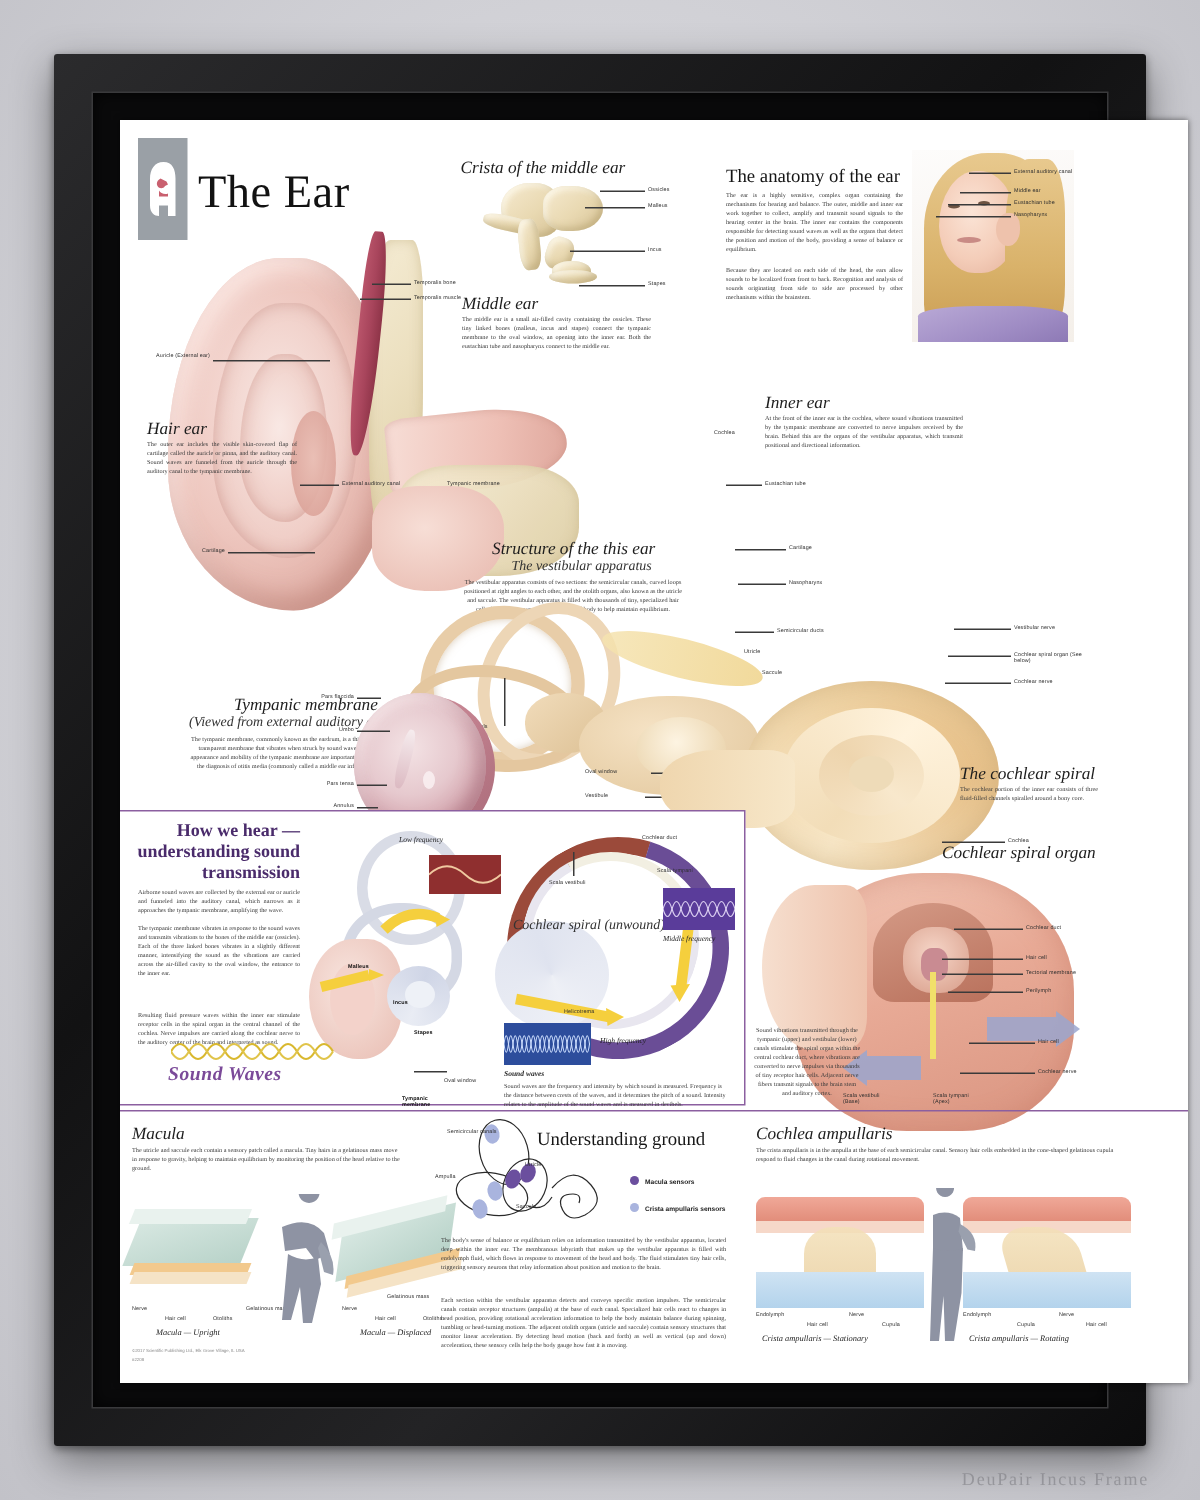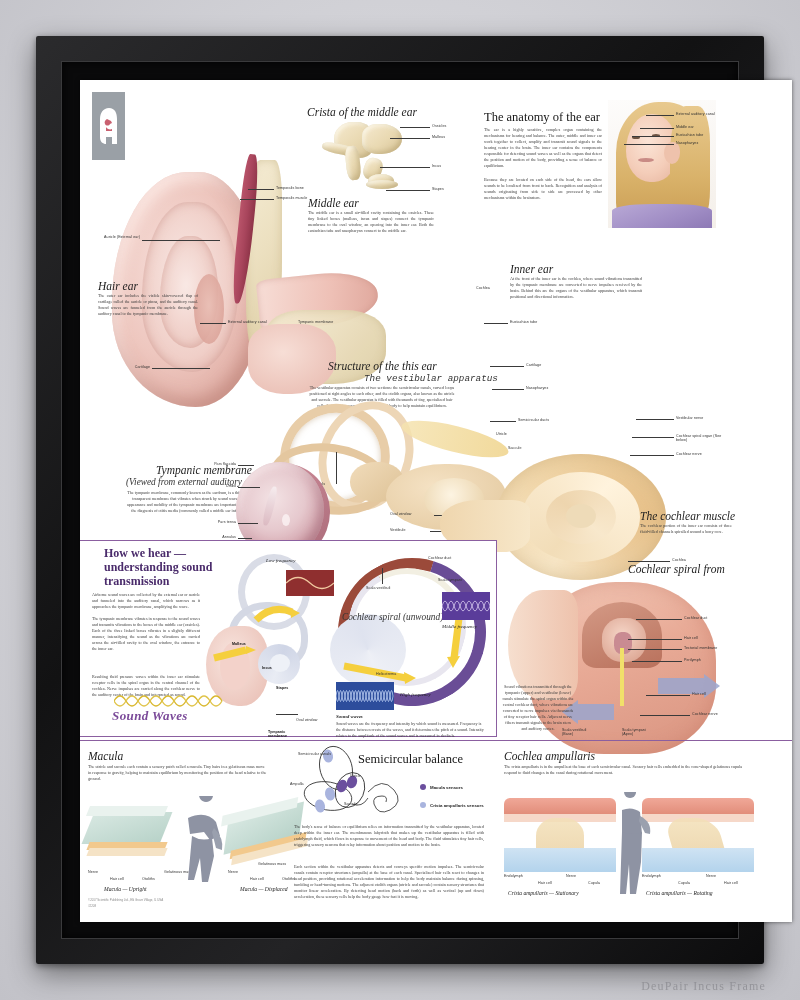--- a/index.html
+++ b/index.html
@@ -166,20 +166,21 @@
   <div class="poster">
 
     <div class="p logo" style="left:12px;top:12px;">
       <svg width="22" height="46" viewBox="0 0 22 46">
         <rect x="0" y="0" width="22" height="46" fill="#9aa0a6"></rect>
         <path d="M11 5 C5 5 2 10 2 16 L2 34 C2 39 5 41 8 41 L8 34 L14 34 L14 41 L19 41 L19 16 C19 10 17 5 11 5 Z" fill="#ffffff"></path>
         <path d="M9 16 C7 17 6 19 7 21 C8 23 11 23 12 21 L14 20 L13 18 Z" fill="#c9606f"></path>
         <path d="M8 24 C9 26 12 27 14 26 L14 28 L8 28 Z" fill="#c9606f"></path>
       </svg>
     </div>
+    <div class="p title" style="left:52px;top:30px;">The Ear</div>
 
     <div class="p" style="left:18px;top:74px;width:300px;height:300px;">
       <div class="pinna" style="left:14px;top:18px;width:150px;height:235px;"></div>
       <div class="pinna-in" style="left:44px;top:48px;width:96px;height:170px;"></div>
       <div class="pinna-in" style="left:62px;top:82px;width:58px;height:112px;opacity:.85;"></div>
       <div class="p" style="left:96px;top:120px;width:30px;height:70px;border-radius:50%/50%;background:radial-gradient(ellipse at 50% 45%,#e9bdb3,#d79b91);opacity:.9;"></div>
       <div class="bone" style="left:148px;top:6px;width:36px;height:200px;border-radius:40% 20% 50% 30%;"></div>
       <div class="muscle" style="left:140px;top:0px;width:15px;height:150px;border-radius:30% 40% 50% 40%;transform:rotate(6deg);"></div>
       <div class="canal" style="left:160px;top:120px;width:120px;height:52px;border-radius:12% 48% 48% 14%;transform:rotate(-6deg);"></div>
       <div class="bone" style="left:168px;top:156px;width:120px;height:74px;border-radius:30% 34% 44% 40%;opacity:.95;"></div>
@@ -252,21 +253,21 @@
     <div class="p body" style="left:430px;top:196px;width:132px;">At the front of the inner ear is the cochlea, where sound vibrations transmitted by the tympanic membrane are converted to nerve impulses received by the brain. Behind this are the organs of the vestibular apparatus, which transmit positional and directional information.</div>
     <div class="p lbl" style="left:396px;top:206px;">Cochlea</div>
     <div class="p lbl" style="left:430px;top:240px;">Eustachian tube</div>
     <div class="ld" style="left:404px;top:243px;width:24px;"></div>
     <div class="p lbl" style="left:446px;top:283px;">Cartilage</div>
     <div class="ld" style="left:410px;top:286px;width:34px;"></div>
     <div class="p lbl" style="left:446px;top:306px;">Nasopharynx</div>
     <div class="ld" style="left:412px;top:309px;width:32px;"></div>
 
     <div class="p sec-h" style="left:248px;top:280px;">Structure of the this ear</div>
-    <div class="p sec-h2" style="left:284px;top:293px;font-family:Liberation Mono, monospace;">The vestibular apparatus</div>
+    <div class="p sec-h2" style="left:261px;top:293px;">The vestibular apparatus</div>
     <div class="p body cjust" style="left:228px;top:305px;width:148px;">The vestibular apparatus consists of two sections: the semicircular canals, curved loops positioned at right angles to each other, and the otolith organs, also known as the utricle and saccule. The vestibular apparatus is filled with thousands of tiny, specialized hair cells that detect movement of the head and body to help maintain equilibrium.</div>
 
     <div class="p" style="left:130px;top:318px;width:330px;height:132px;">
       <div class="p" style="left:70px;top:6px;width:92px;height:88px;border:9px solid #e8cda8;border-radius:50%;transform:rotate(-18deg);box-shadow:inset 0 0 6px rgba(180,150,110,.5);"></div>
       <div class="p" style="left:110px;top:2px;width:76px;height:96px;border:8px solid #edd6b6;border-radius:50%;transform:rotate(22deg);"></div>
       <div class="p" style="left:60px;top:46px;width:104px;height:54px;border:8px solid #e4c79f;border-radius:50%;transform:rotate(8deg);"></div>
       <div class="p" style="left:140px;top:64px;width:54px;height:40px;border-radius:48%;background:linear-gradient(140deg,#f1dcbb,#ddc195);"></div>
       <div class="p" style="left:176px;top:66px;width:120px;height:66px;border-radius:50% 48% 42% 52%;background:radial-gradient(ellipse at 40% 35%,#f5e2c4,#e2c79c);"></div>
       <div class="p" style="left:214px;top:80px;width:60px;height:42px;border-radius:50%;background:radial-gradient(circle at 45% 40%,#fdf4e2,#e8d0a6);"></div>
       <div class="p" style="left:190px;top:28px;width:110px;height:26px;border-radius:50%;background:linear-gradient(90deg,#f5e3b0,#efd38a);transform:rotate(14deg);opacity:.85;"></div>
@@ -294,21 +295,21 @@
         background:conic-gradient(from 210deg,#f7e6c6,#efd3a4,#e7c18a,#f7e6c6);
         box-shadow:inset 0 0 18px rgba(190,160,110,.45);"></div>
       <div class="p" style="left:82px;top:24px;width:118px;height:90px;border-radius:50%;
         background:conic-gradient(from 40deg,#fff3dd,#f2ddb8,#fff3dd);"></div>
       <div class="p" style="left:106px;top:42px;width:70px;height:54px;border-radius:50%;
         background:conic-gradient(from 130deg,#f8e8cc,#eed5ae,#f8e8cc);"></div>
       <div class="p" style="left:126px;top:56px;width:30px;height:24px;border-radius:50%;background:#eedbb8;"></div>
       <div class="p" style="left:0px;top:52px;width:90px;height:52px;border-radius:42% 20% 30% 50%;
         background:linear-gradient(90deg,#efd6ae,#f7e7c9);"></div>
     </div>
-    <div class="p sec-h" style="left:560px;top:430px;">The cochlear muscle</div>
+    <div class="p sec-h" style="left:560px;top:430px;">The cochlear spiral</div>
     <div class="p body" style="left:560px;top:443px;width:92px;">The cochlear portion of the inner ear consists of three fluid-filled channels spiralled around a bony core.</div>
     <div class="p lbl" style="left:592px;top:478px;">Cochlea</div>
     <div class="ld" style="left:548px;top:481px;width:42px;"></div>
 
     <div class="p sec-h" style="left:76px;top:384px;">Tympanic membrane</div>
     <div class="p sec-h2" style="left:46px;top:397px;">(Viewed from external auditory canal)</div>
     <div class="p body cjust" style="left:44px;top:410px;width:132px;">The tympanic membrane, commonly known as the eardrum, is a thin, semi-transparent membrane that vibrates when struck by sound waves. The appearance and mobility of the tympanic membrane are important factors in the diagnosis of otitis media (commonly called a middle ear infection).</div>
 
     <div class="p" style="left:152px;top:378px;width:104px;height:106px;">
       <div class="tymp-ring" style="left:10px;top:6px;width:88px;height:96px;"></div>
@@ -320,21 +321,21 @@
     <div class="ld" style="left:158px;top:385px;width:16px;"></div>
     <div class="p lbl r" style="left:116px;top:404px;width:40px;">Umbo</div>
     <div class="ld" style="left:158px;top:407px;width:22px;"></div>
     <div class="p lbl r" style="left:116px;top:440px;width:40px;">Pars tensa</div>
     <div class="ld" style="left:158px;top:443px;width:20px;"></div>
     <div class="p lbl r" style="left:116px;top:455px;width:40px;">Annulus</div>
     <div class="ld" style="left:158px;top:458px;width:14px;"></div>
 
     <div class="how-panel" style="left:-1px;top:460px;width:416px;height:195px;"></div>
 
-    <div class="p how-title" style="left:24px;top:466px;width:120px;">How we hear — understanding sound transmission</div>
+    <div class="p how-title" style="left:0;top:466px;width:120px;text-align:right;">How we hear — understanding sound transmission</div>
     <div class="p body" style="left:12px;top:512px;width:108px;">Airborne sound waves are collected by the external ear or auricle and funneled into the auditory canal, which narrows as it approaches the tympanic membrane, amplifying the wave.</div>
     <div class="p body" style="left:12px;top:536px;width:108px;">The tympanic membrane vibrates in response to the sound waves and transmits vibrations to the bones of the middle ear (ossicles). Each of the three linked bones vibrates in a slightly different manner, intensifying the sound as the vibrations are carried across the air-filled cavity to the oval window, the entrance to the inner ear.</div>
     <div class="p body" style="left:12px;top:594px;width:108px;">Resulting fluid pressure waves within the inner ear stimulate receptor cells in the spiral organ in the central channel of the cochlea. Nerve impulses are carried along the cochlear nerve to the auditory center of the brain and interpreted as sound.</div>
 
     <div class="p" style="left:120px;top:470px;width:130px;height:170px;">
       <div class="p" style="left:38px;top:4px;width:58px;height:62px;border:7px solid #d9dce6;border-radius:50%;"></div>
       <div class="p" style="left:28px;top:52px;width:66px;height:56px;border:7px solid #d4d8e4;border-radius:50% 50% 46% 54%;"></div>
       <div class="p" style="left:6px;top:76px;width:62px;height:80px;border-radius:52% 40% 46% 56%;
         background:radial-gradient(ellipse at 42% 40%,#f8e5df,#e8bcb1);"></div>
       <div class="p" style="left:20px;top:92px;width:30px;height:48px;border-radius:50%;background:#f3d2ca;"></div>
@@ -407,21 +408,21 @@
 
     <div class="p sw-title" style="left:256px;top:634px;">Sound waves</div>
     <div class="p body" style="left:256px;top:641px;width:150px;text-align:left;">Sound waves are the frequency and intensity by which sound is measured. Frequency is the distance between crests of the waves, and it determines the pitch of a sound. Intensity relates to the amplitude of the sound waves and is measured in decibels.</div>
 
     <div class="p soundwaves-word" style="left:32px;top:628px;">Sound Waves</div>
     <svg class="p" style="left:34px;top:610px;" width="120" height="22">
       <path d="M0 11 q6 -10 12 0 t12 0 t12 0 t12 0 t12 0 t12 0 t12 0 t12 0 t12 0" stroke="#d9b82e" stroke-width="1.4" fill="none"></path>
       <path d="M0 11 q6 10 12 0 t12 0 t12 0 t12 0 t12 0 t12 0 t12 0 t12 0 t12 0" stroke="#e0c44a" stroke-width="1.4" fill="none"></path>
     </svg>
 
-    <div class="p sec-h" style="left:548px;top:483px;">Cochlear spiral from</div>
+    <div class="p sec-h" style="left:548px;top:483px;">Cochlear spiral organ</div>
     <div class="p" style="left:428px;top:496px;width:250px;height:186px;">
       <div class="p" style="left:22px;top:6px;width:186px;height:172px;border-radius:46% 46% 40% 40%;
         background:linear-gradient(160deg,#f3c9b8 0%,#e8aa96 45%,#d99480 100%);
         box-shadow:inset 0 0 20px rgba(190,110,90,.4);"></div>
       <div class="p" style="left:0px;top:14px;width:70px;height:110px;border-radius:50% 20% 20% 50%;
         background:linear-gradient(90deg,#f6dfcf,#eec2ac);"></div>
       <div class="p" style="left:74px;top:26px;width:80px;height:66px;border-radius:50% 50% 18% 18%;
         background:linear-gradient(160deg,#d49a86,#b9715c);"></div>
       <div class="p" style="left:94px;top:42px;width:44px;height:44px;border-radius:44%;
         background:radial-gradient(circle at 46% 40%,#f6d6c8,#d79c88);"></div>
@@ -483,21 +484,21 @@
     <svg class="p" style="left:96px;top:716px;" width="52" height="90">
       <path d="M30 6 a7 7 0 1 1 .1 0 Z" fill="#8e93a3"></path>
       <path d="M12 22 q18 -8 28 4 l4 14 -10 4 -6 -8 -14 2 z" fill="#8e93a3"></path>
       <path d="M16 40 q10 6 20 2 l2 18 -6 26 -6 0 -2 -24 -6 22 -6 0 z" fill="#8e93a3"></path>
       <path d="M38 32 q10 10 8 22 l-6 -2 -4 -16 z" fill="#9aa0ae"></path>
     </svg>
 
     <div class="p copyright" style="left:8px;top:818px;">©2017 Scientific Publishing Ltd., Elk Grove Village, IL USA</div>
     <div class="p copyright" style="left:8px;top:824px;">#2208</div>
 
-    <div class="p ser-h" style="left:278px;top:672px;">Semicircular balance</div>
+    <div class="p ser-h" style="left:278px;top:672px;">Understanding ground</div>
 
     <svg class="p" style="left:214px;top:664px;" width="120" height="86">
       <g fill="none" stroke="#2a2a2a" stroke-width=".8">
         <ellipse cx="42" cy="24" rx="16" ry="22" transform="rotate(-16 42 24)"></ellipse>
         <ellipse cx="34" cy="52" rx="24" ry="14" transform="rotate(10 34 52)"></ellipse>
         <ellipse cx="56" cy="46" rx="14" ry="18" transform="rotate(24 56 46)"></ellipse>
         <path d="M74 48 q14 -16 26 -2 q10 12 -4 20 q-12 6 -16 -6 q-2 -8 8 -8 q6 0 4 6"></path>
         <path d="M58 60 q10 4 16 -6"></path>
       </g>
       <ellipse cx="48" cy="42" rx="5" ry="6.5" fill="#6b4f9e" transform="rotate(20 48 42)"></ellipse>

